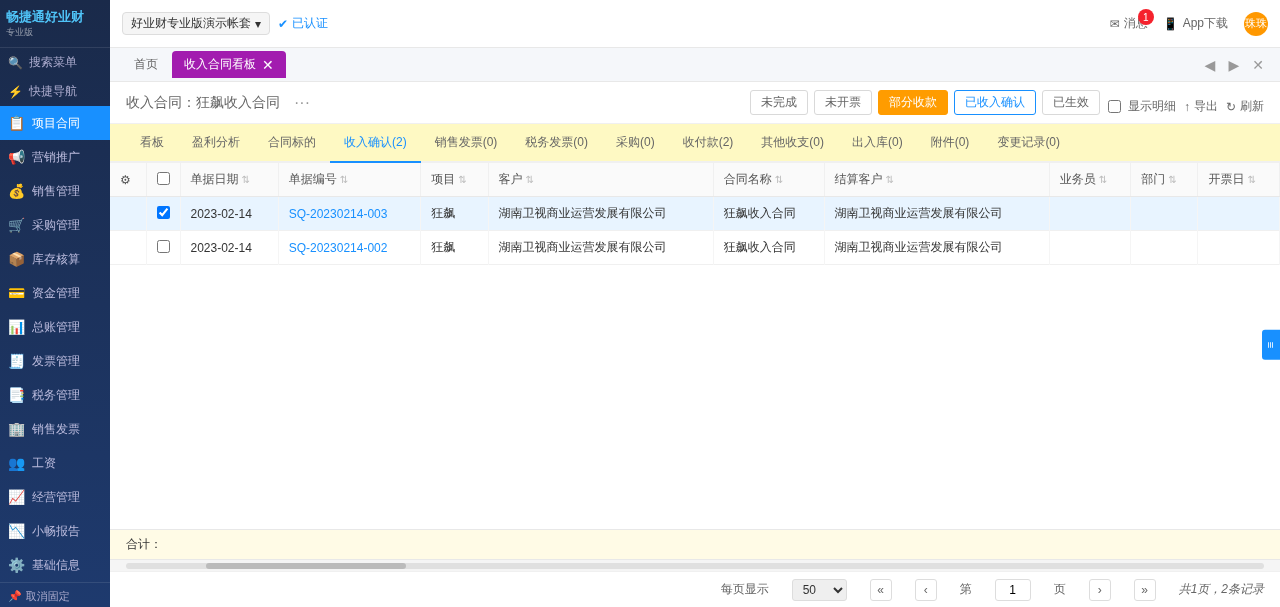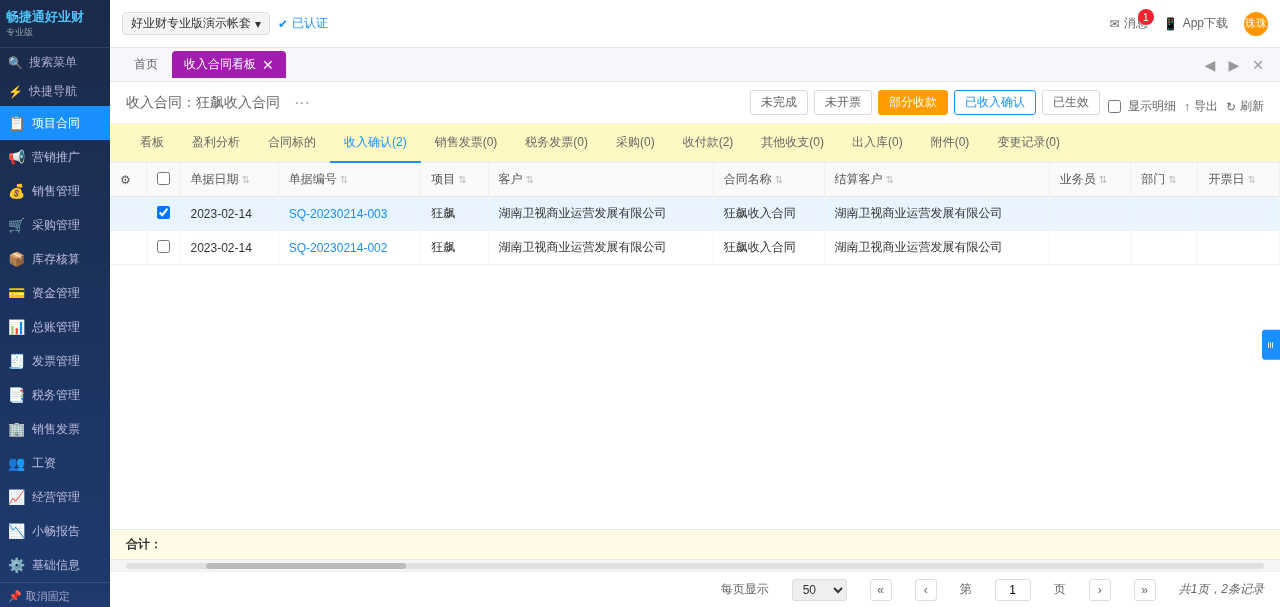--- a/index.html
+++ b/index.html
@@ -65,21 +65,21 @@
     tbody tr { border-bottom: 1px solid #f0f0f0; }
     tbody tr.selected { background: #e8f4ff; }
     tbody td { padding: 8px 10px; border-right: 1px solid #f5f5f5; white-space: nowrap; }
     .link-text { color: #1890ff; cursor: pointer; text-decoration: none; }
     .checkbox-cell { text-align: center; }
     .settings-cell { text-align: center; }
     .sort-icon { color: #bbb; font-size: 10px; margin-left: 3px; }
 
     
     .table-footer { background: #fffbe6; border-top: 1px solid #e8e8e8; padding: 6px 16px; display: flex; align-items: center; font-size: 12px; color: #333; }
-    .total-label { font-weight: bold; margin-right: 20px; }
+    .total-label { font-weight: normal; margin-right: 20px; }
 
     
     .scrollbar-area { height: 12px; background: #f5f5f5; border-top: 1px solid #e8e8e8; display: flex; align-items: center; padding: 0 16px; }
     .scrollbar-track { flex: 1; height: 6px; background: #e0e0e0; border-radius: 3px; position: relative; }
     .scrollbar-thumb { width: 200px; height: 6px; background: #bbb; border-radius: 3px; position: absolute; left: 80px; }
 
     
     .pagination { height: 36px; display: flex; align-items: center; justify-content: flex-end; padding: 0 16px; gap: 23px; background: #fff; border-top: 1px solid #f0f0f0; }
     .pagination-label { color: #666; font-size: 12px; }
     .page-size-select { border: 1px solid #ddd; border-radius: 3px; padding: 2px 6px; font-size: 12px; color: #333; }

